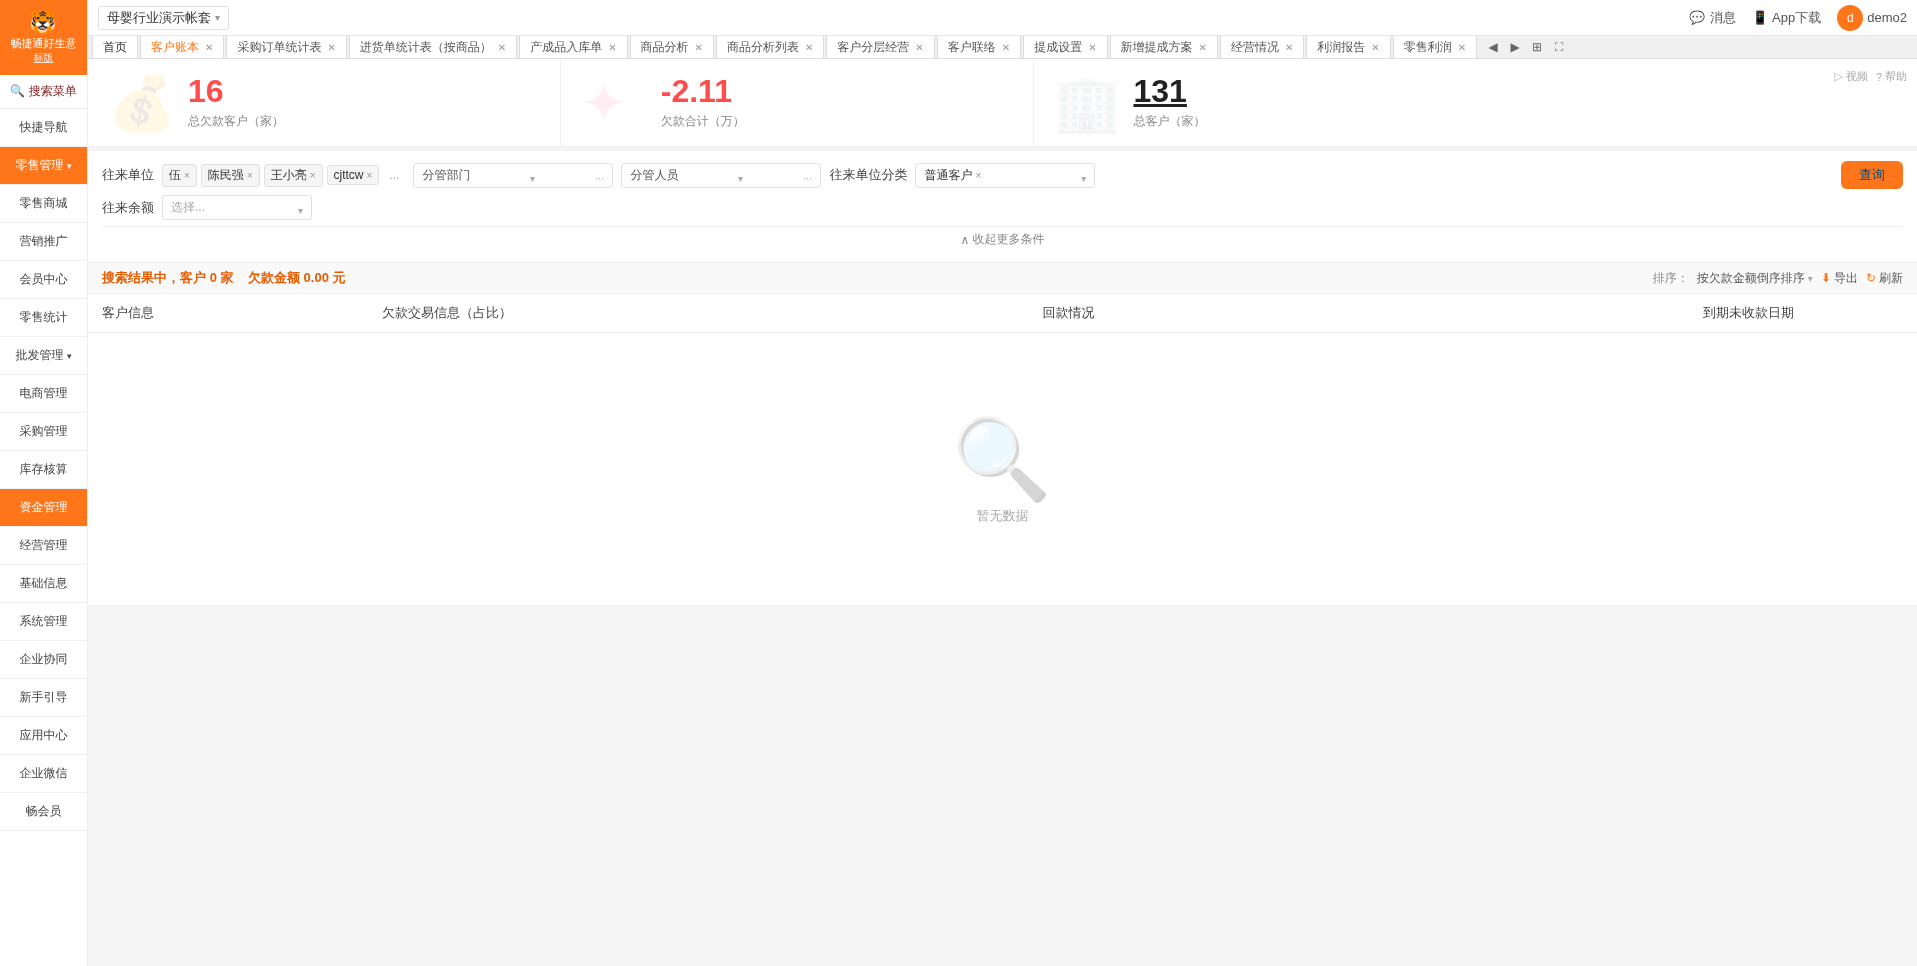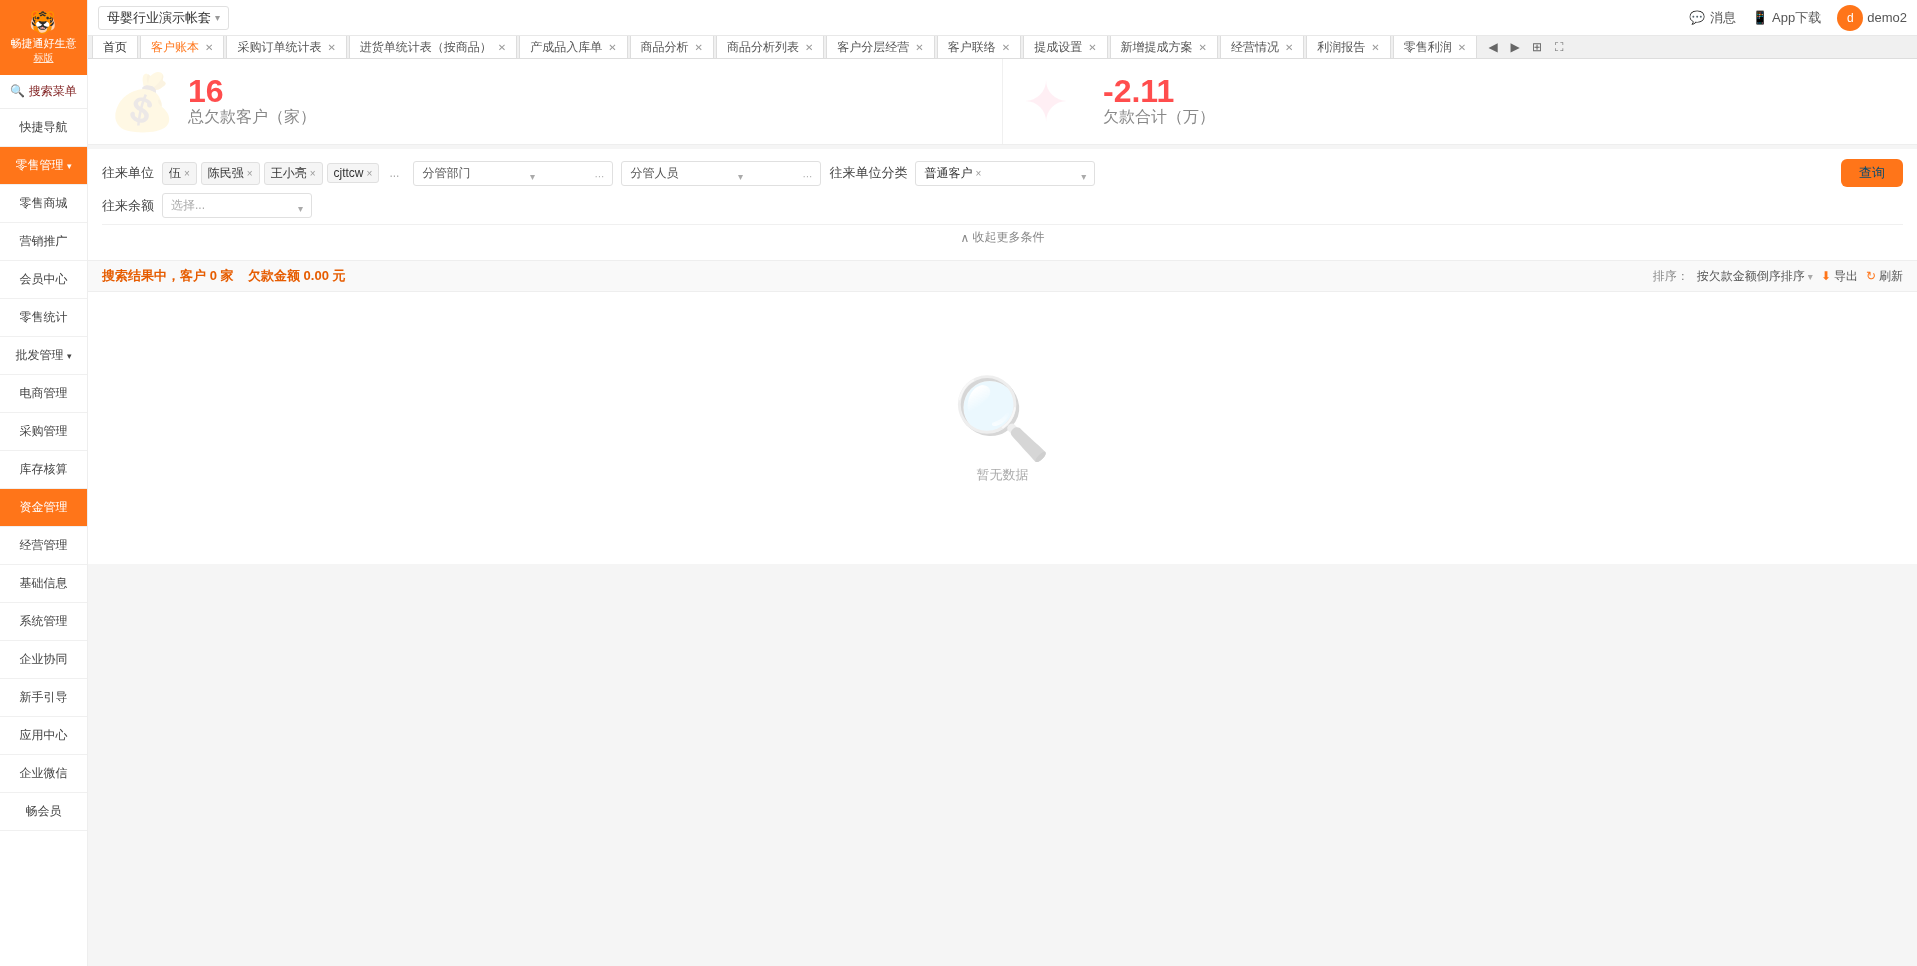--- a/index.html
+++ b/index.html
@@ -38,21 +38,21 @@
     
     .content { flex: 1; overflow-y: auto; background: #f5f5f5; }
 
     
     .stats-row { display: flex; background: #fff; margin-bottom: 4px; border-bottom: 1px solid #eee; }
     .stat-card { flex: 1; padding: 16px 30px; display: flex; align-items: center; gap: 16px; border-right: 1px solid #f0f0f0; position: relative; }
     .stat-card:last-child { border-right: none; }
     .stat-value { font-size: 32px; font-weight: bold; color: #ff4d4d; line-height: 1; }
     .stat-value.negative { color: #ff4d4d; }
     .stat-value.dark { color: #222; text-decoration: underline; }
-    .stat-label { font-size: 16px; color: #888; }
+    .stat-label { font-size: 12px; color: #888; margin-top: 6px; }
     .stat-help-btns { position: absolute; top: 10px; right: 10px; display: flex; gap: 8px; font-size: 11px; color: #aaa; }
 
     
     .filter-area { background: #fff; padding: 10px 14px; border-bottom: 1px solid #eee; }
     .filter-row { display: flex; align-items: center; gap: 8px; flex-wrap: wrap; margin-bottom: 6px; }
     .filter-label { font-size: 13px; color: #444; white-space: nowrap; }
     .filter-tag-group { display: flex; align-items: center; gap: 4px; flex-wrap: wrap; }
     .filter-tag { display: flex; align-items: center; gap: 3px; background: #f5f5f5; border: 1px solid #e0e0e0; border-radius: 3px; padding: 2px 6px; font-size: 12px; color: #333; }
     .filter-tag .tag-close { color: #999; cursor: pointer; font-size: 10px; }
     .filter-tag.add-more { background: none; border: none; color: #aaa; cursor: pointer; }
@@ -224,20 +224,37 @@
       </div>
 
       <div class="stat-card" style="position:relative;">
         <div style="position:absolute;left:20px;top:50%;transform:translateY(-50%);opacity:0.1;font-size:55px;color:#ff6b9d;">✦</div>
         <div style="margin-left:70px;">
           <div class="stat-value negative">-2.11</div>
           <div class="stat-label">欠款合计（万）</div>
         </div>
       </div>
 
+      <div class="stat-card" style="position:relative; flex:2;">
+        <div style="position:absolute;left:20px;top:50%;transform:translateY(-50%);opacity:0.1;font-size:55px;color:#4db0f5;">🏢</div>
+        <div style="margin-left:70px;">
+          <div class="stat-value dark">131</div>
+          <div class="stat-label">总客户（家）</div>
+        </div>
+        <div class="stat-help-btns">
+          <div style="display:flex;align-items:center;gap:3px;cursor:pointer;color:#aaa;font-size:11px;">
+            <span>▷</span>
+            <span>视频</span>
+          </div>
+          <div style="display:flex;align-items:center;gap:3px;cursor:pointer;color:#aaa;font-size:11px;">
+            <span>?</span>
+            <span>帮助</span>
+          </div>
+        </div>
+      </div>
     </div>
 
     <div class="filter-area">
       <div class="filter-row">
         <span class="filter-label">往来单位</span>
         <div class="filter-tag-group">
           <div class="filter-tag">
             <span>伍</span>
             <span class="tag-close">×</span>
           </div>
@@ -319,20 +336,26 @@
           <span>导出</span>
         </div>
         <div class="action-btn">
           <span class="icon">↻</span>
           <span>刷新</span>
         </div>
       </div>
     </div>
 
     <div class="data-table">
+      <div class="table-header">
+        <div class="table-col-header">客户信息</div>
+        <div class="table-col-header">欠款交易信息（占比）</div>
+        <div class="table-col-header">回款情况</div>
+        <div class="table-col-header">到期未收款日期</div>
+      </div>
 
       <div class="empty-state">
         <div style="font-size:80px;opacity:0.25;color:#ff9966;">🔍</div>
         <div class="empty-text">暂无数据</div>
       </div>
     </div>
 
   </div>
 </div>
 

